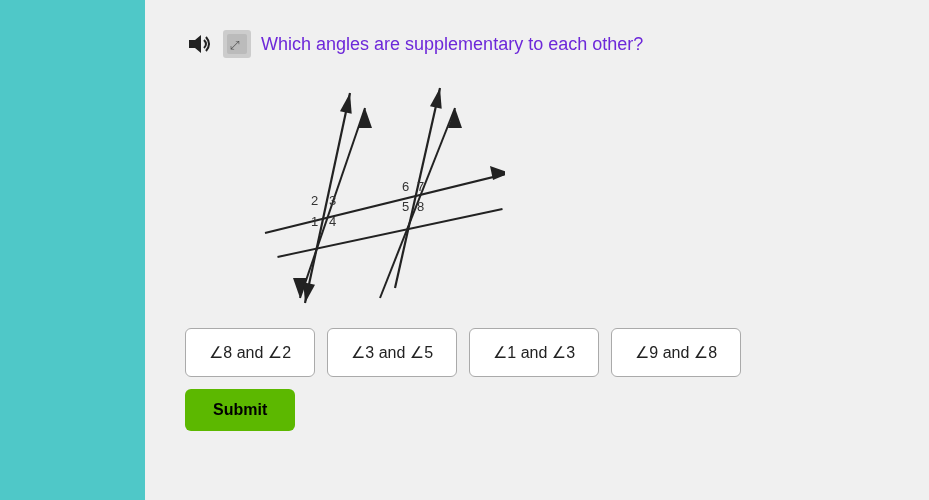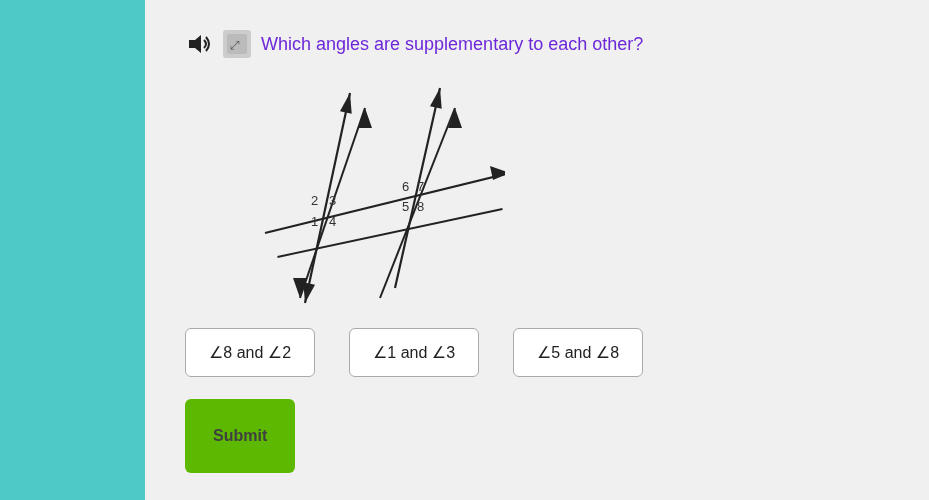--- a/index.html
+++ b/index.html
@@ -52,45 +52,45 @@
       height: 240px;
       position: relative;
       margin: 10px 0 10px 60px;
     }
     .diagram-area svg {
       width: 100%;
       height: 100%;
     }
     .answers-row {
       display: flex;
-      gap: 34px;
+      gap: 12px;
       margin-top: 6px;
       flex-wrap: wrap;
     }
     .answer-btn {
       border: 1.5px solid #aaa;
       background: #fff;
       border-radius: 6px;
       padding: 14px 22px;
       font-size: 16px;
       cursor: pointer;
       color: #222;
       min-width: 130px;
       text-align: center;
     }
     .submit-btn {
       background: #5cb800;
-      color: #404040;
+      color: #000000;
       border: none;
       border-radius: 6px;
-      padding: 28px 28px;
+      padding: 12px 28px;
       font-size: 16px;
       font-weight: bold;
       cursor: pointer;
-      margin-top: 22px;
+      margin-top: 12px;
     }
   </style>
 </head>
 <body>
 
 <div class="left-panel"></div>
 
 <div class="main-content">
   <div class="question-header">
 
@@ -151,19 +151,20 @@
       <text x="157" y="113" font-size="13" fill="#333" font-family="Arial">6</text>
       <text x="172" y="113" font-size="13" fill="#333" font-family="Arial">7</text>
       <text x="157" y="133" font-size="13" fill="#333" font-family="Arial">5</text>
       <text x="172" y="133" font-size="13" fill="#333" font-family="Arial">8</text>
     </svg>
   </div>
 
   
   <div class="answers-row">
     <button class="answer-btn">∠8 and ∠2</button>
+    <button class="answer-btn">∠3 and ∠5</button>
     <button class="answer-btn">∠1 and ∠3</button>
-    <button class="answer-btn">∠5 and ∠8</button>
+    <button class="answer-btn">∠9 and ∠8</button>
   </div>
 
   
   <button class="submit-btn">Submit</button>
 </div>
 
 </body></html>

